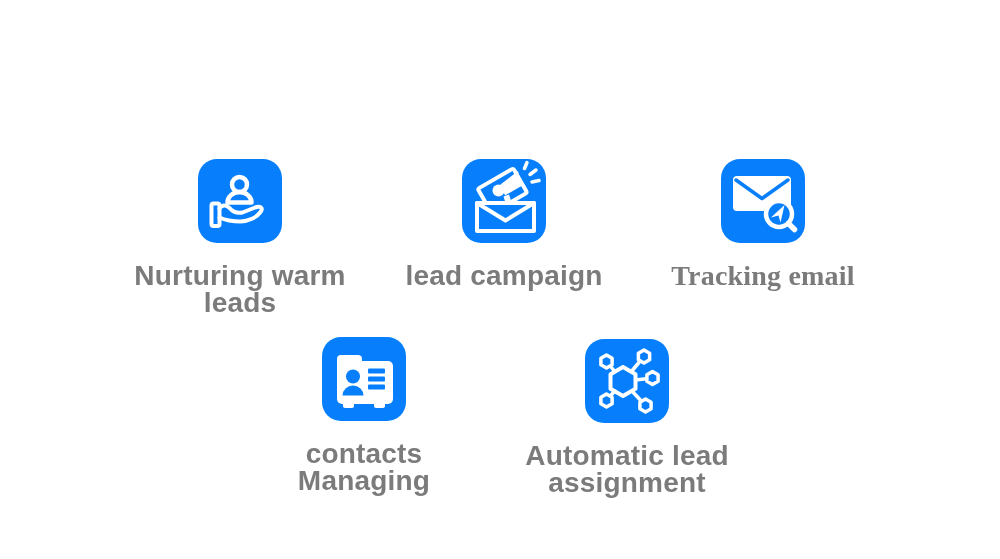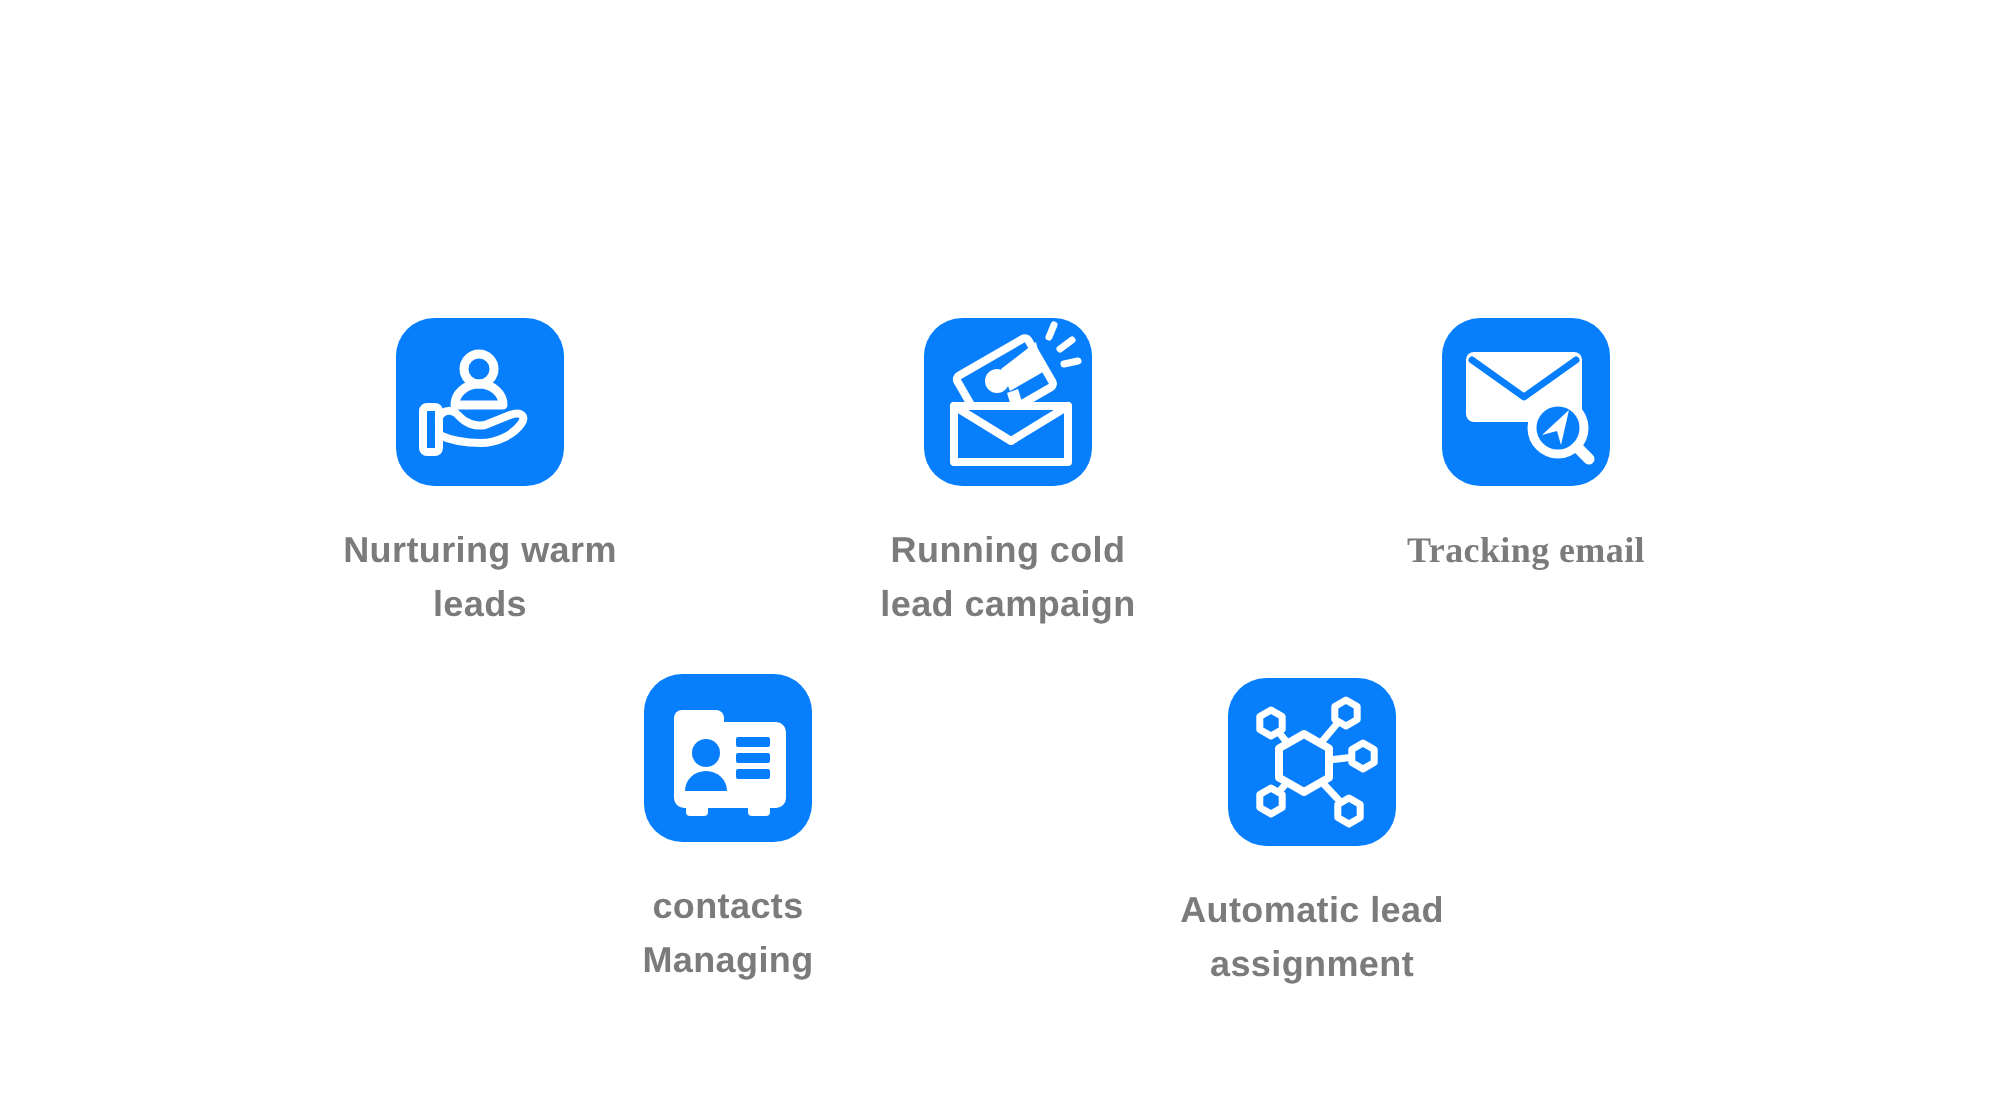--- a/index.html
+++ b/index.html
@@ -17,36 +17,36 @@
   }
   .feature{position:absolute;width:84px;height:84px;}
   .tile{
     width:84px;height:84px;border-radius:19px;
     background:var(--tile-color);
     display:flex;align-items:center;justify-content:center;
   }
   .tile svg{width:84px;height:84px;display:block;}
   .label{
     position:absolute;left:-88px;top:103px;width:260px;
-    text-align:center;font-weight:bold;font-size:18px;line-height:27px;
+    text-align:center;font-weight:bold;font-size:28px;line-height:27px;
     color:var(--label-color);letter-spacing:.2px;
   }
   .label span{display:block;}
   
   .st{stroke:var(--icon-color);fill:none;stroke-linecap:round;stroke-linejoin:round;}
   .fw{fill:var(--icon-color);stroke:none;}
   .fb{fill:var(--tile-color);stroke:none;}
   .bs{stroke:var(--tile-color);fill:none;stroke-linecap:round;stroke-linejoin:round;}
   .fbs{fill:var(--tile-color);stroke:var(--icon-color);stroke-linecap:round;stroke-linejoin:round;}
   
   .f1{left:198px;top:159px;}
   .f2{left:462px;top:159px;}
   .f3{left:721px;top:159px;font-family:Liberation Serif, serif;}
   .f4{left:322px;top:337px;}
-  .f5{left:585px;top:339px;margin-left:29px;}
+  .f5{left:585px;top:339px;}
 </style>
 </head>
 <body>
 
 <div class="feature f1">
   <div class="tile">
     <svg viewBox="0 0 84 84">
       <circle class="st" cx="41.5" cy="25.5" r="7.5" stroke-width="4.5"></circle>
       <path class="st" d="M29.5 43.5 a12 10.5 0 0 1 24 0 Z" stroke-width="4.5"></path>
       <rect class="st" x="13.5" y="44.5" width="8" height="22.5" rx="2" stroke-width="4"></rect>
@@ -72,21 +72,20 @@
       </g>
       <circle class="fw" cx="36.5" cy="31.5" r="6"></circle>
       <path class="fw" d="M38.5 25.5 L56 12 L59.5 27 L43 36.5 Z"></path>
       <path class="fw" d="M41.5 37.5 L47 35.5 L49.5 43.5 L44 45.5 Z"></path>
       <path class="st" stroke-width="3.5" d="M62.5 9.5 L65 3.5 M68 15.5 L74 11 M70 23 L77 21.5"></path>
       <path class="st" stroke-width="4" d="M15 44 H72 V72 H15 Z"></path>
       <path class="st" stroke-width="4" d="M15 44 L43.5 61.5 L72 44"></path>
     </svg>
   </div>
   <div class="label">
-    <span>Running cold</span>
     <span>lead campaign</span>
   </div>
 </div>
 
 <div class="feature f3">
   <div class="tile">
     <svg viewBox="0 0 84 84">
       <rect class="fw" x="12" y="17" width="58" height="35" rx="4"></rect>
       <path class="bs" stroke-width="3.5" d="M15 21 L41 39.5 L67 21"></path>
       <circle class="fbs" cx="58" cy="55" r="13" stroke-width="4.5"></circle>

